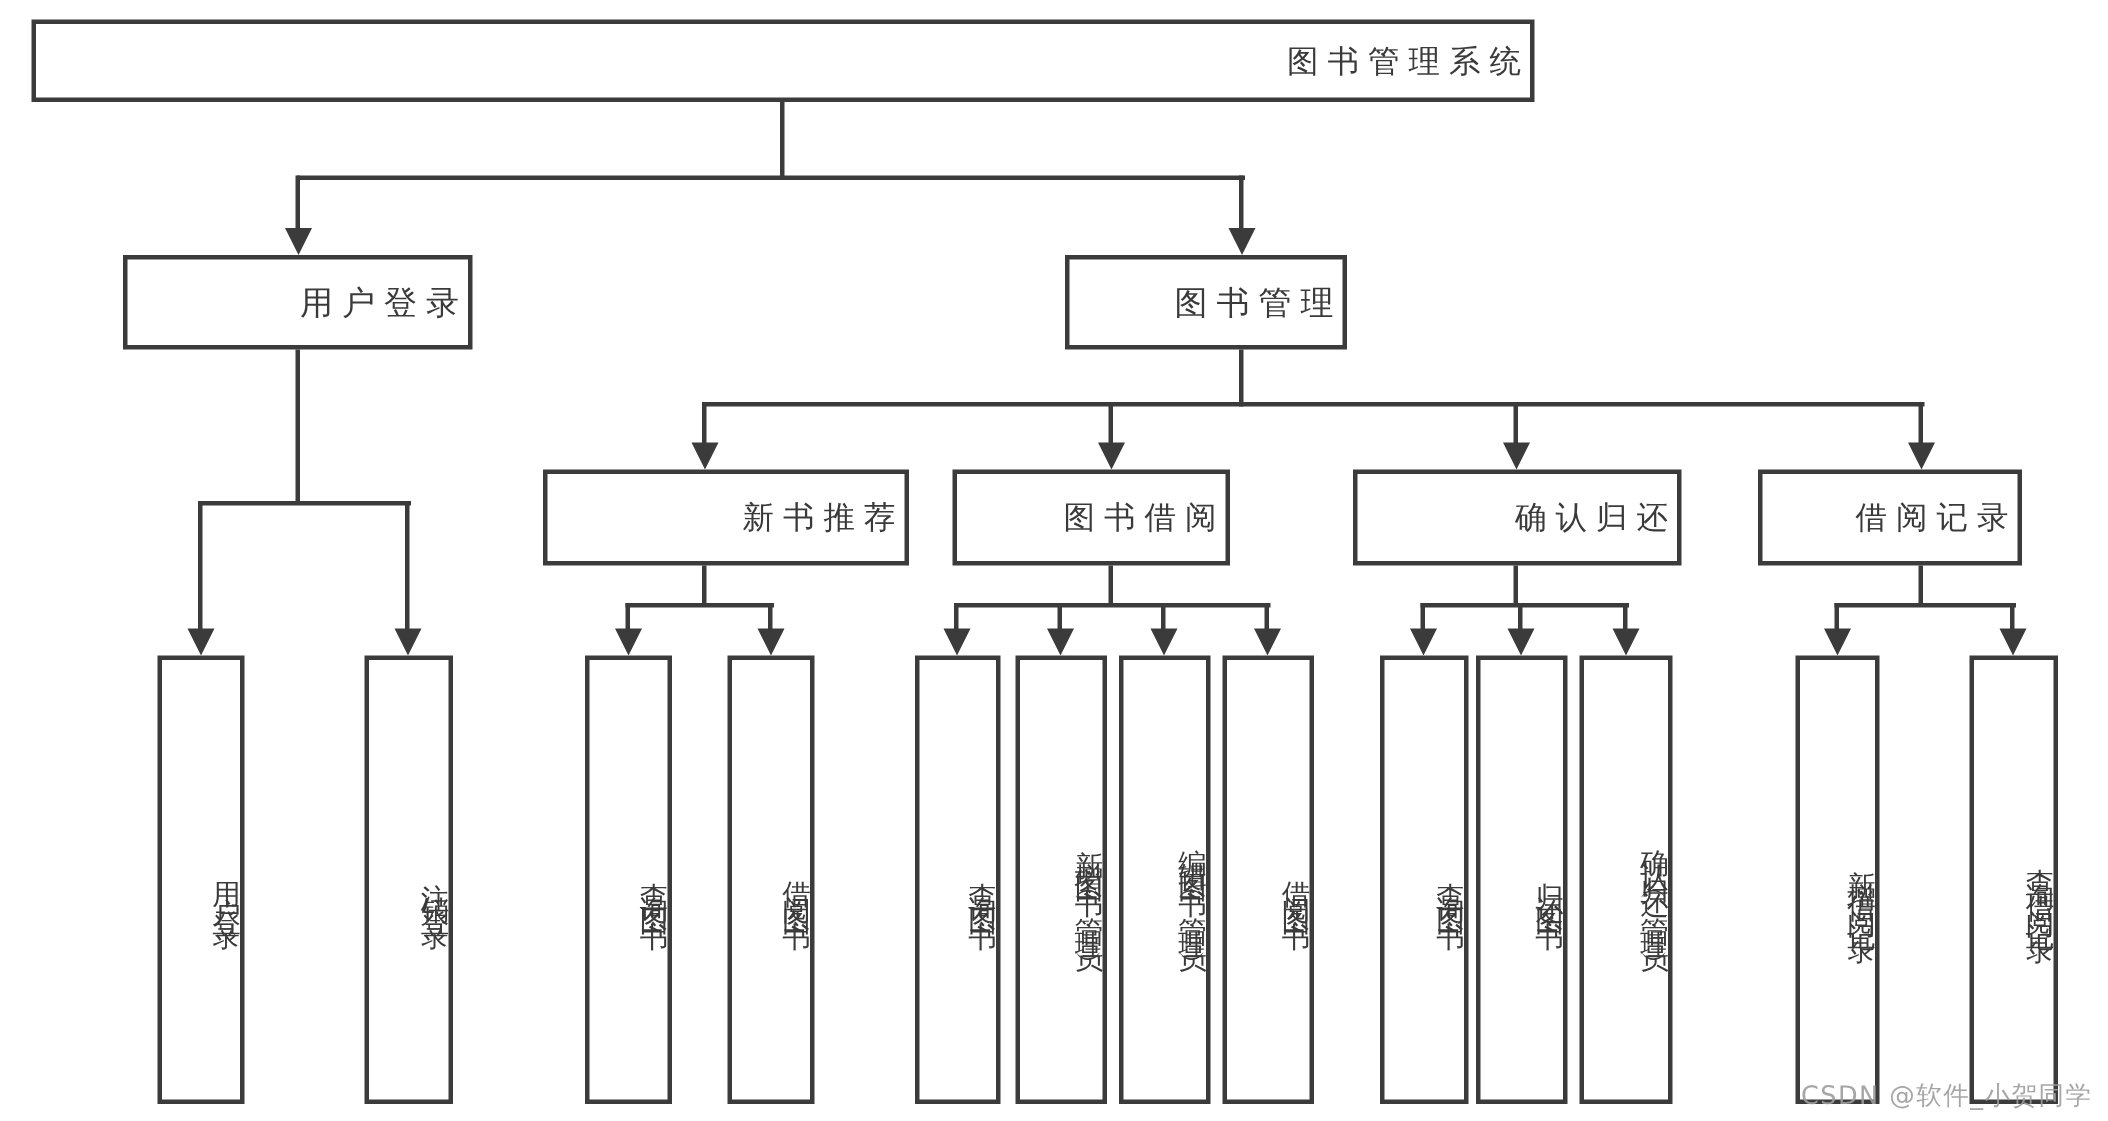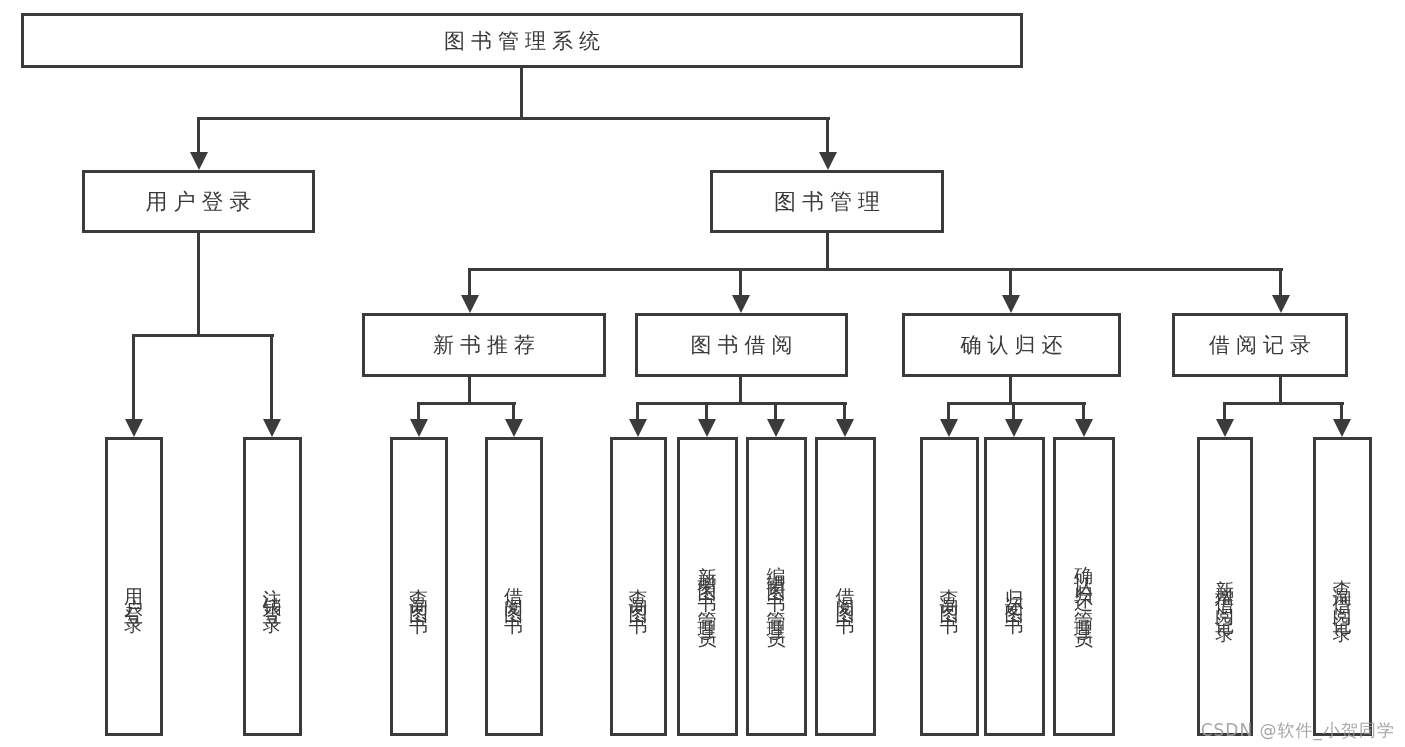--- a/index.html
+++ b/index.html
@@ -2,21 +2,21 @@
 <html><head>
 <meta charset="utf-8">
 <style>
   html,body{margin:0;padding:0;background:#fff;}
   .stage{
     position:relative;width:1405px;height:747px;background:#ffffff;
     font-family:"DejaVu Sans","Liberation Sans",sans-serif;overflow:hidden;
   }
   .box{
     position:absolute;box-sizing:border-box;border:3px solid #3b3b3b;background:#ffffff;
-    display:flex;align-items:center;justify-content:center;color:#3a3a3a;
+    display:flex;align-items:center;justify-content:flex-end;color:#3a3a3a;
   }
   .hlabel{letter-spacing:6px;padding-left:6px;white-space:nowrap;}
   .root  .hlabel{font-size:21px;}
   .lvl2  .hlabel{font-size:22px;}
   .lvl3  .hlabel{font-size:21px;}
   .leaf{z-index:2;}
   .vlabel{
     writing-mode:vertical-rl;text-orientation:mixed;
     font-size:19px;letter-spacing:9px;padding-top:9px;line-height:1;
     color:#3a3a3a;
@@ -37,28 +37,28 @@
 
 <div class="stage">
 
   <div class="box root" style="left:21px;top:13px;width:1002px;height:55px;">
     <span class="hlabel">图书管理系统</span>
   </div>
 
   <div class="box lvl2" style="left:82px;top:170px;width:233px;height:63px;">
     <span class="hlabel">用户登录</span>
   </div>
-  <div class="box lvl2" style="left:710px;top:170px;width:234px;height:63px;">
+  <div class="box lvl2" style="left:710px;top:170px;width:188px;height:63px;">
     <span class="hlabel">图书管理</span>
   </div>
 
   <div class="box lvl3" style="left:362px;top:313px;width:244px;height:64px;">
     <span class="hlabel">新书推荐</span>
   </div>
-  <div class="box lvl3" style="left:635px;top:313px;width:213px;height:64px;">
+  <div class="box lvl3" style="left:635px;top:313px;width:185px;height:64px;">
     <span class="hlabel">图书借阅</span>
   </div>
   <div class="box lvl3" style="left:902px;top:313px;width:219px;height:64px;">
     <span class="hlabel">确认归还</span>
   </div>
   <div class="box lvl3" style="left:1172px;top:313px;width:176px;height:64px;">
     <span class="hlabel">借阅记录</span>
   </div>
 
   <div class="box leaf" style="left:105px;top:437px;width:58px;height:299px;">

